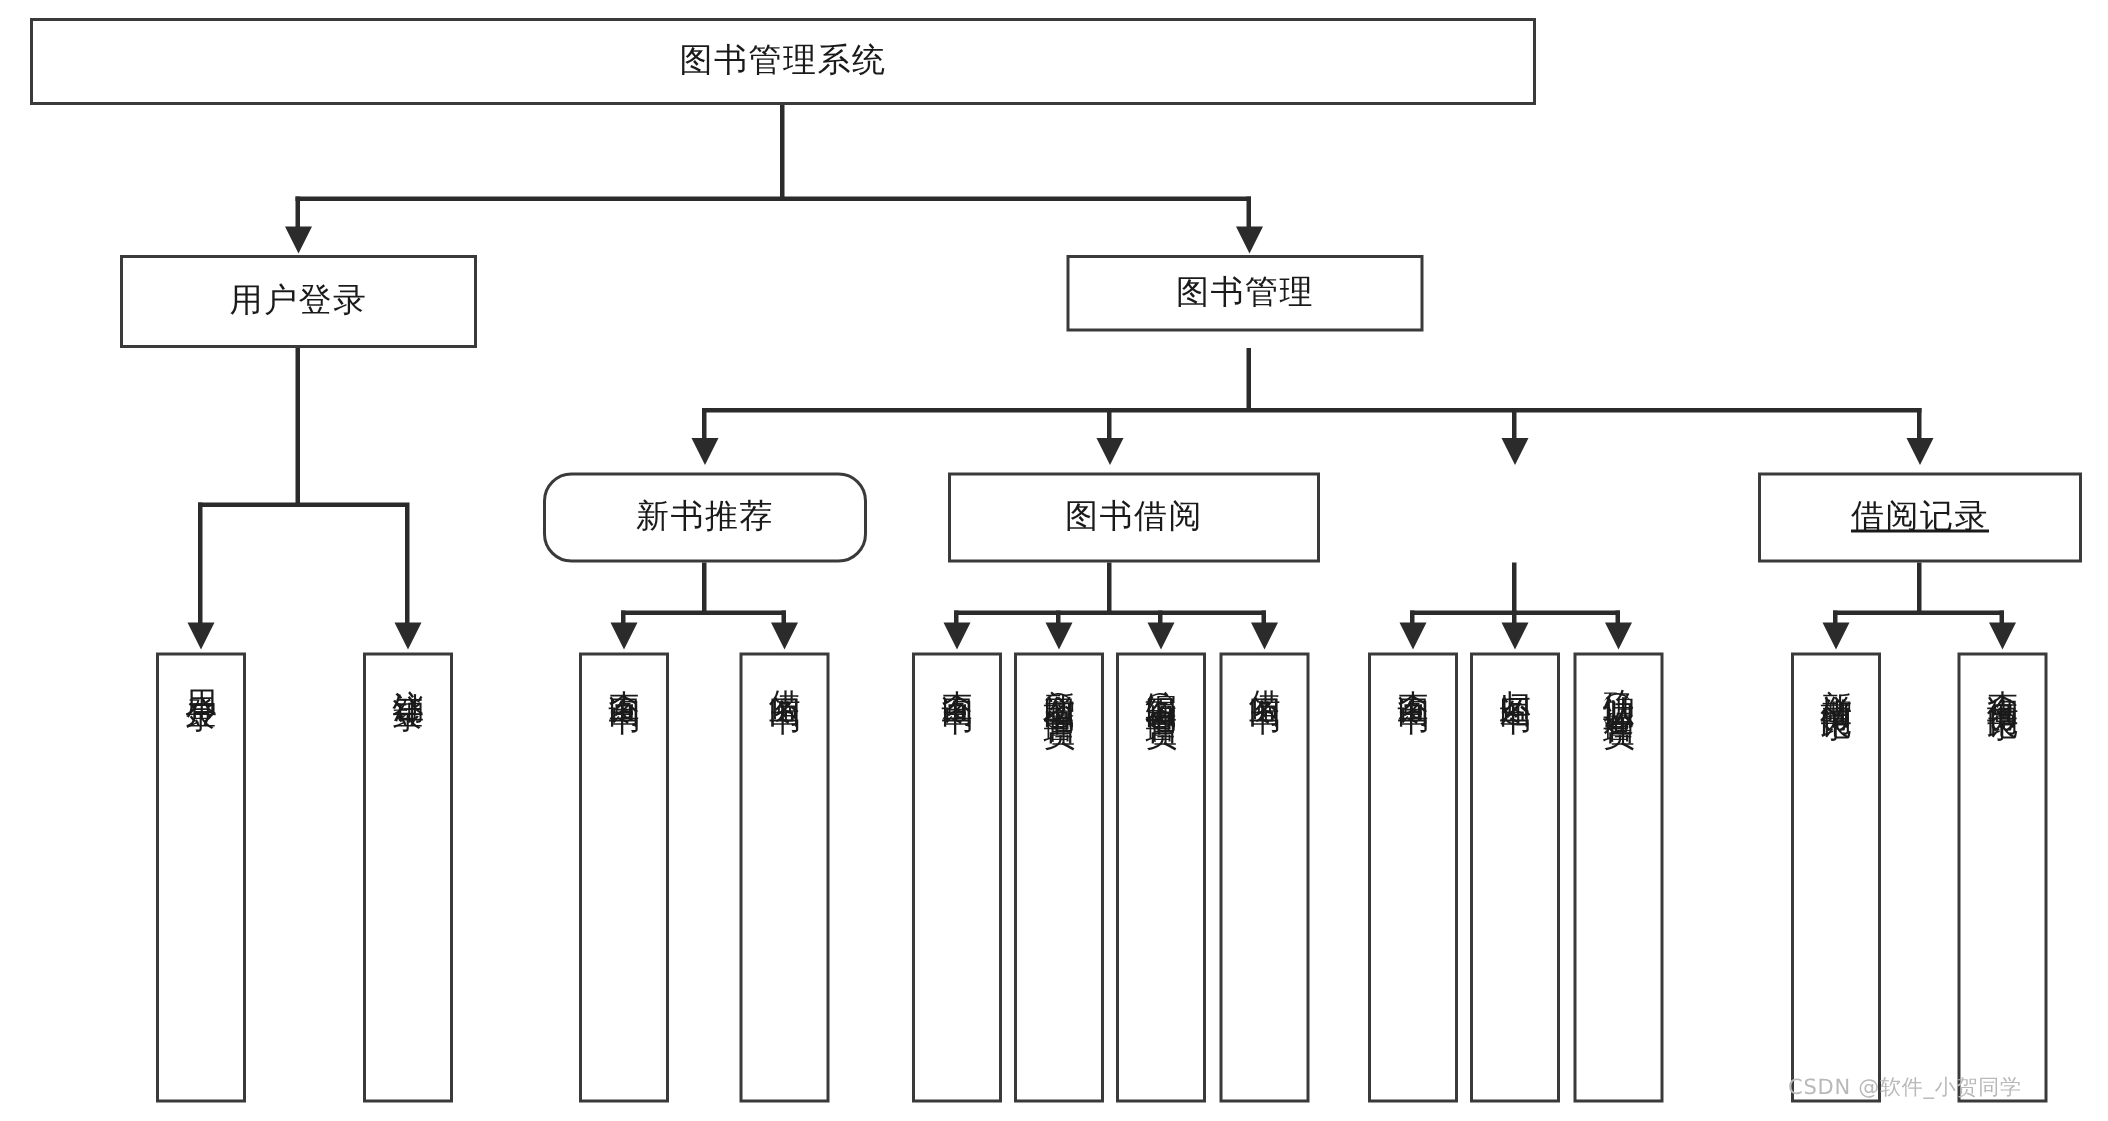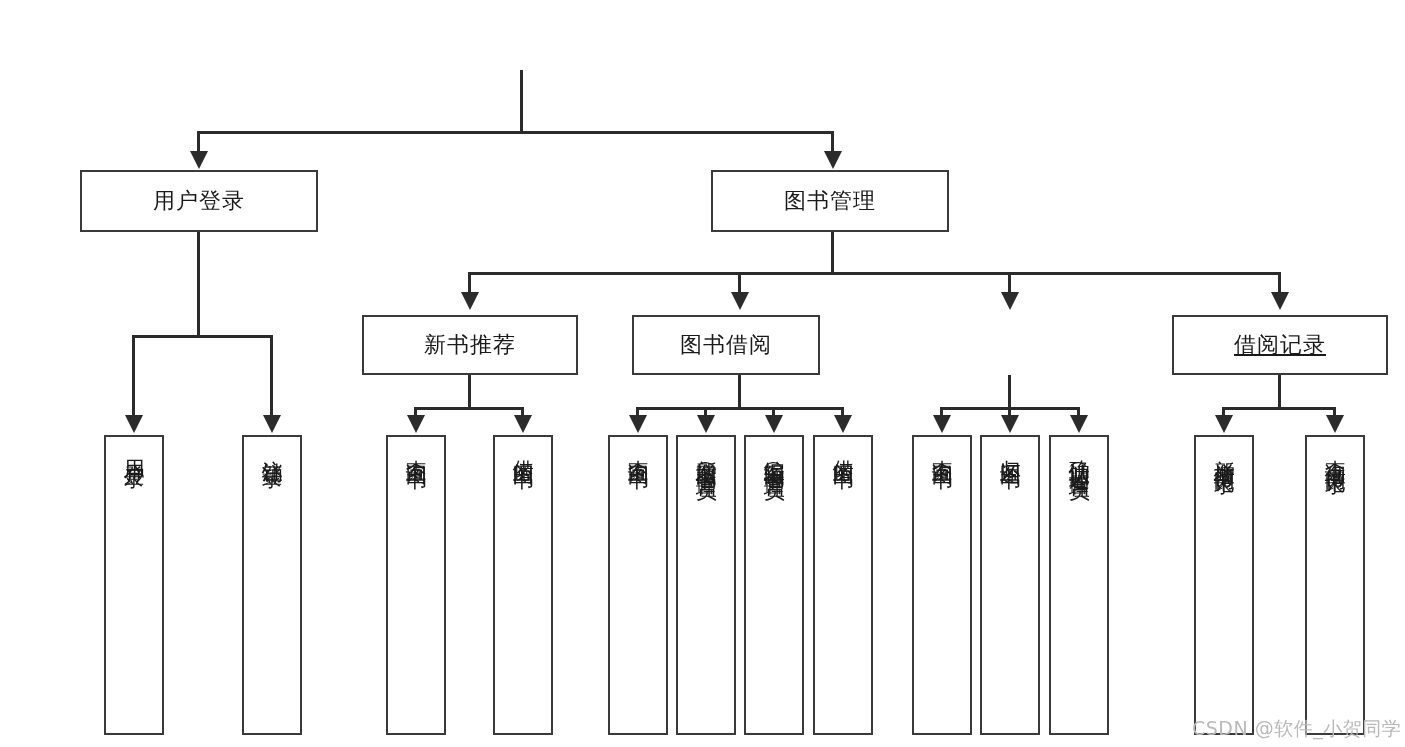--- a/index.html
+++ b/index.html
@@ -62,46 +62,49 @@
     position: absolute;
     width: 0;
     height: 0;
     border-left: 9px solid transparent;
     border-right: 9px solid transparent;
     border-top: 18px solid #2b2b2b;
   }
   
   #watermark {
     position: absolute;
-    font-size: 19px;
+    font-size: 14px;
     color: #b9b9b9;
     white-space: nowrap;
     letter-spacing: 0.5px;
     user-select: none;
   }
 </style>
 </head>
 <body>
 
 <div id="canvas">
 
+  <div class="node h" style="left:20px; top:12px; width:1004px; height:58px;">
+    <span class="label">图书管理系统</span>
+  </div>
 
   <div class="vline" style="left:520px; top:70px; width:3px; height:62px;"></div>
 
   <div class="hline" style="left:197px; top:131px; width:637px; height:3px;"></div>
 
   <div class="vline" style="left:197px; top:131px; width:3px; height:22px;"></div>
   <div class="arrow" style="left:190px; top:151px;"></div>
   <div class="vline" style="left:831px; top:131px; width:3px; height:22px;"></div>
   <div class="arrow" style="left:824px; top:151px;"></div>
 
   <div class="node h" style="left:80px; top:170px; width:238px; height:62px;">
     <span class="label">用户登录</span>
   </div>
-  <div class="node h" style="left:711px; top:170px; width:238px; height:62px;">
+  <div class="node h" style="left:711px; top:170px; width:238px; height:51px;">
     <span class="label">图书管理</span>
   </div>
 
   <div class="vline" style="left:197px; top:232px; width:3px; height:104px;"></div>
   <div class="hline" style="left:132px; top:335px; width:138px; height:3px;"></div>
   <div class="vline" style="left:132px; top:335px; width:3px; height:82px;"></div>
   <div class="arrow" style="left:125px; top:415px;"></div>
   <div class="vline" style="left:270px; top:335px; width:3px; height:82px;"></div>
   <div class="arrow" style="left:263px; top:415px;"></div>
 
@@ -110,24 +113,24 @@
 
   <div class="vline" style="left:468px; top:272px; width:3px; height:22px;"></div>
   <div class="arrow" style="left:461px; top:292px;"></div>
   <div class="vline" style="left:738px; top:272px; width:3px; height:22px;"></div>
   <div class="arrow" style="left:731px; top:292px;"></div>
   <div class="vline" style="left:1008px; top:272px; width:3px; height:22px;"></div>
   <div class="arrow" style="left:1001px; top:292px;"></div>
   <div class="vline" style="left:1278px; top:272px; width:3px; height:22px;"></div>
   <div class="arrow" style="left:1271px; top:292px;"></div>
 
-  <div class="node h" style="left:362px; top:315px; width:216px; height:60px;">
+  <div class="node h" style="left:362px; top:315px; width:216px; height:60px;border-radius:19px;">
     <span class="label">新书推荐</span>
   </div>
-  <div class="node h" style="left:632px; top:315px; width:188px; height:60px;">
+  <div class="node h" style="left:632px; top:315px; width:248px; height:60px;">
     <span class="label">图书借阅</span>
   </div>
   <div class="node h" style="left:1172px; top:315px; width:216px; height:60px;text-decoration:underline;">
     <span class="label">借阅记录</span>
   </div>
 
   <div class="vline" style="left:468px; top:375px; width:3px; height:34px;"></div>
   <div class="hline" style="left:414px; top:407px; width:110px; height:3px;"></div>
   <div class="vline" style="left:414px; top:407px; width:3px; height:10px;"></div>
   <div class="arrow" style="left:407px; top:415px;"></div>

